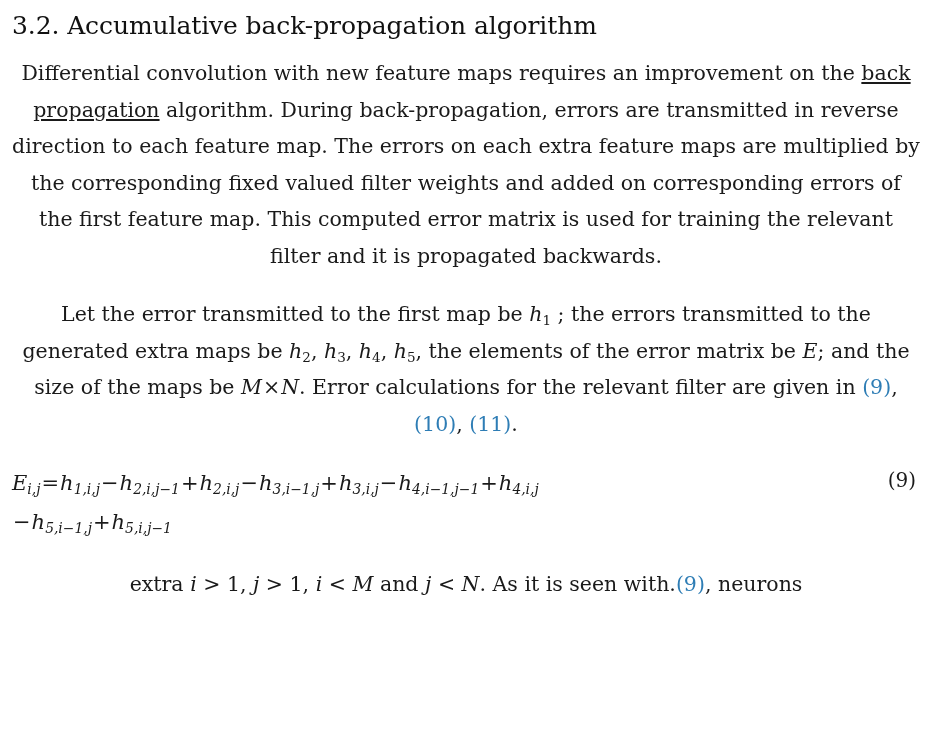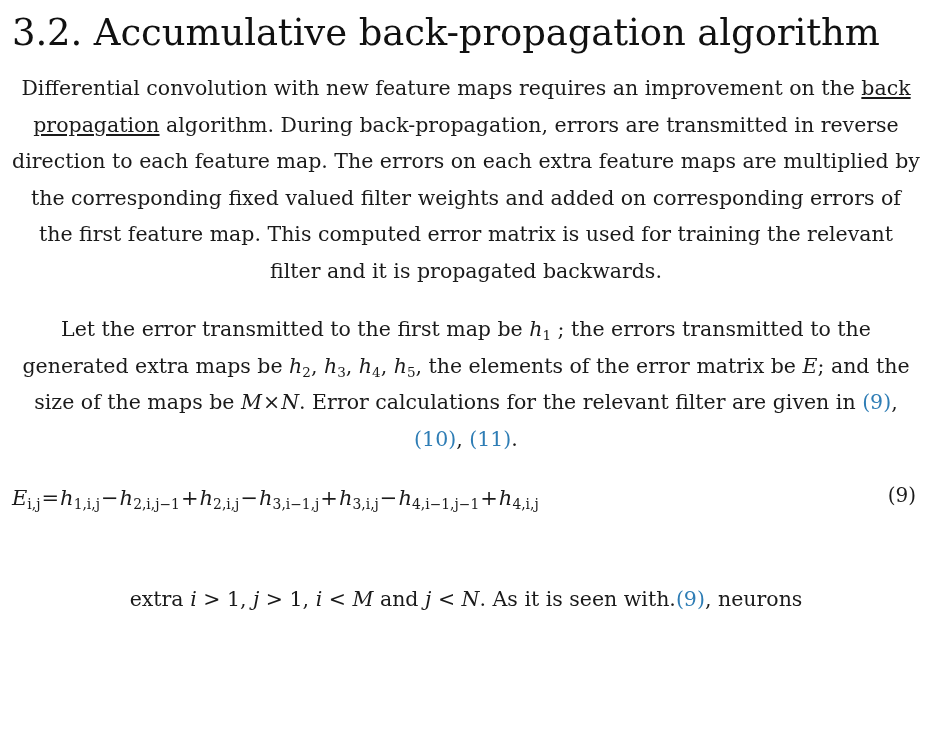--- a/index.html
+++ b/index.html
@@ -17,21 +17,21 @@
   .page {
     width: 934px;
     height: 750px;
     box-sizing: border-box;
     padding: 10px 14px 0 12px;
     position: relative;
   }
   h2.section-heading {
     font-family: "DejaVu Serif", serif;
     font-weight: 400;
-    font-size: 37px;
+    font-size: 25px;
     line-height: 1.25;
     margin: 0 0 14px 0;
     color: #111111;
     letter-spacing: -0.1px;
   }
   p.body-text {
     font-size: 20.5px;
     line-height: 1.78;
     margin: 0 0 22px 0;
     color: #1a1a1a;
@@ -47,20 +47,21 @@
   a.xref {
     color: #2e7db5;
     text-decoration: none;
   }
   .mi {
     font-style: italic;
   }
   .sub {
     font-size: 0.66em;
     vertical-align: -0.28em;
+    font-style: italic;
   }
   .sub-up {
     font-size: 0.66em;
     vertical-align: -0.28em;
     font-style: normal;
   }
   .op {
     font-style: normal;
     padding: 0 1px;
   }
@@ -94,19 +95,20 @@
 
   <h2 class="section-heading">3.2. Accumulative back-propagation algorithm</h2>
 
   <p class="body-text"><span>Differential convolution with new feature maps requires an improvement on the </span><span class="u">back propagation</span><span> algorithm. During back-propagation, errors are transmitted in reverse direction to each feature map. The errors on each extra feature maps are multiplied by the corresponding fixed valued filter weights and added on corresponding errors of the first feature map. This computed error matrix is used for training the relevant filter and it is propagated backwards.</span></p>
 
   <p class="body-text"><span>Let the error transmitted to the first map be </span><span class="nowrap"><span class="mi">h</span><span class="sub-up">1</span></span><span> ; the errors transmitted to the generated extra maps be </span><span class="nowrap"><span class="mi">h</span><span class="sub-up">2</span></span>, <span class="nowrap"><span class="mi">h</span><span class="sub-up">3</span></span>, <span class="nowrap"><span class="mi">h</span><span class="sub-up">4</span></span>, <span class="nowrap"><span class="mi">h</span><span class="sub-up">5</span></span><span>, the elements of the error matrix be </span><span class="mi">E</span><span>; and the size of the maps be </span><span class="nowrap"><span class="mi">M</span><span class="op">×</span><span class="mi">N</span></span><span>. Error calculations for the relevant filter are given in </span><a class="xref" href="#eq9">(9)</a><span>, </span><a class="xref" href="#eq10">(10)</a><span>, </span><a class="xref" href="#eq11">(11)</a><span>.</span></p>
 
   <div class="equation-block" id="eq9">
     <div class="equation-body">
       <div class="equation-line"><span class="nowrap"><span class="mi">E</span><span class="sub">i,j</span></span><span class="op">=</span><span class="nowrap"><span class="mi">h</span><span class="sub">1,i,j</span></span><span class="op">−</span><span class="nowrap"><span class="mi">h</span><span class="sub">2,i,j−1</span></span><span class="op">+</span><span class="nowrap"><span class="mi">h</span><span class="sub">2,i,j</span></span><span class="op">−</span><span class="nowrap"><span class="mi">h</span><span class="sub">3,i−1,j</span></span><span class="op">+</span><span class="nowrap"><span class="mi">h</span><span class="sub">3,i,j</span></span><span class="op">−</span><span class="nowrap"><span class="mi">h</span><span class="sub">4,i−1,j−1</span></span><span class="op">+</span><span class="nowrap"><span class="mi">h</span><span class="sub">4,i,j</span></span></div>
+      <div class="equation-line"><span class="op">−</span><span class="nowrap"><span class="mi">h</span><span class="sub">5,i−1,j</span></span><span class="op">+</span><span class="nowrap"><span class="mi">h</span><span class="sub">5,i,j−1</span></span></div>
     </div>
     <div class="equation-number">(9)</div>
   </div>
 
   <p class="body-text"><span>extra </span><span class="mi">i</span><span> &gt; 1, </span><span class="mi">j</span><span> &gt; 1, </span><span class="mi">i</span><span> &lt; </span><span class="mi">M</span><span> and </span><span class="mi">j</span><span> &lt; </span><span class="mi">N</span><span>. As it is seen with.</span><a class="xref" href="#eq9">(9)</a><span>, neurons</span></p>
 
 </div>
 
 </body></html>

